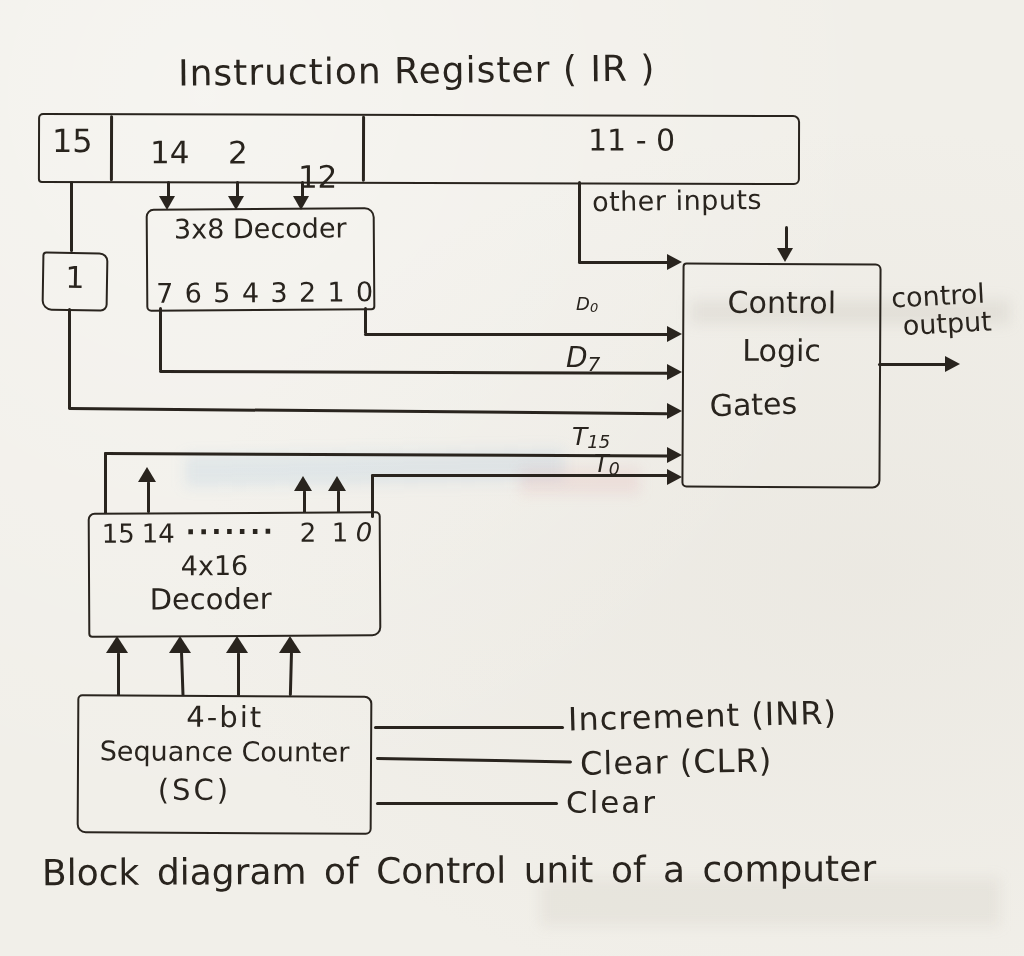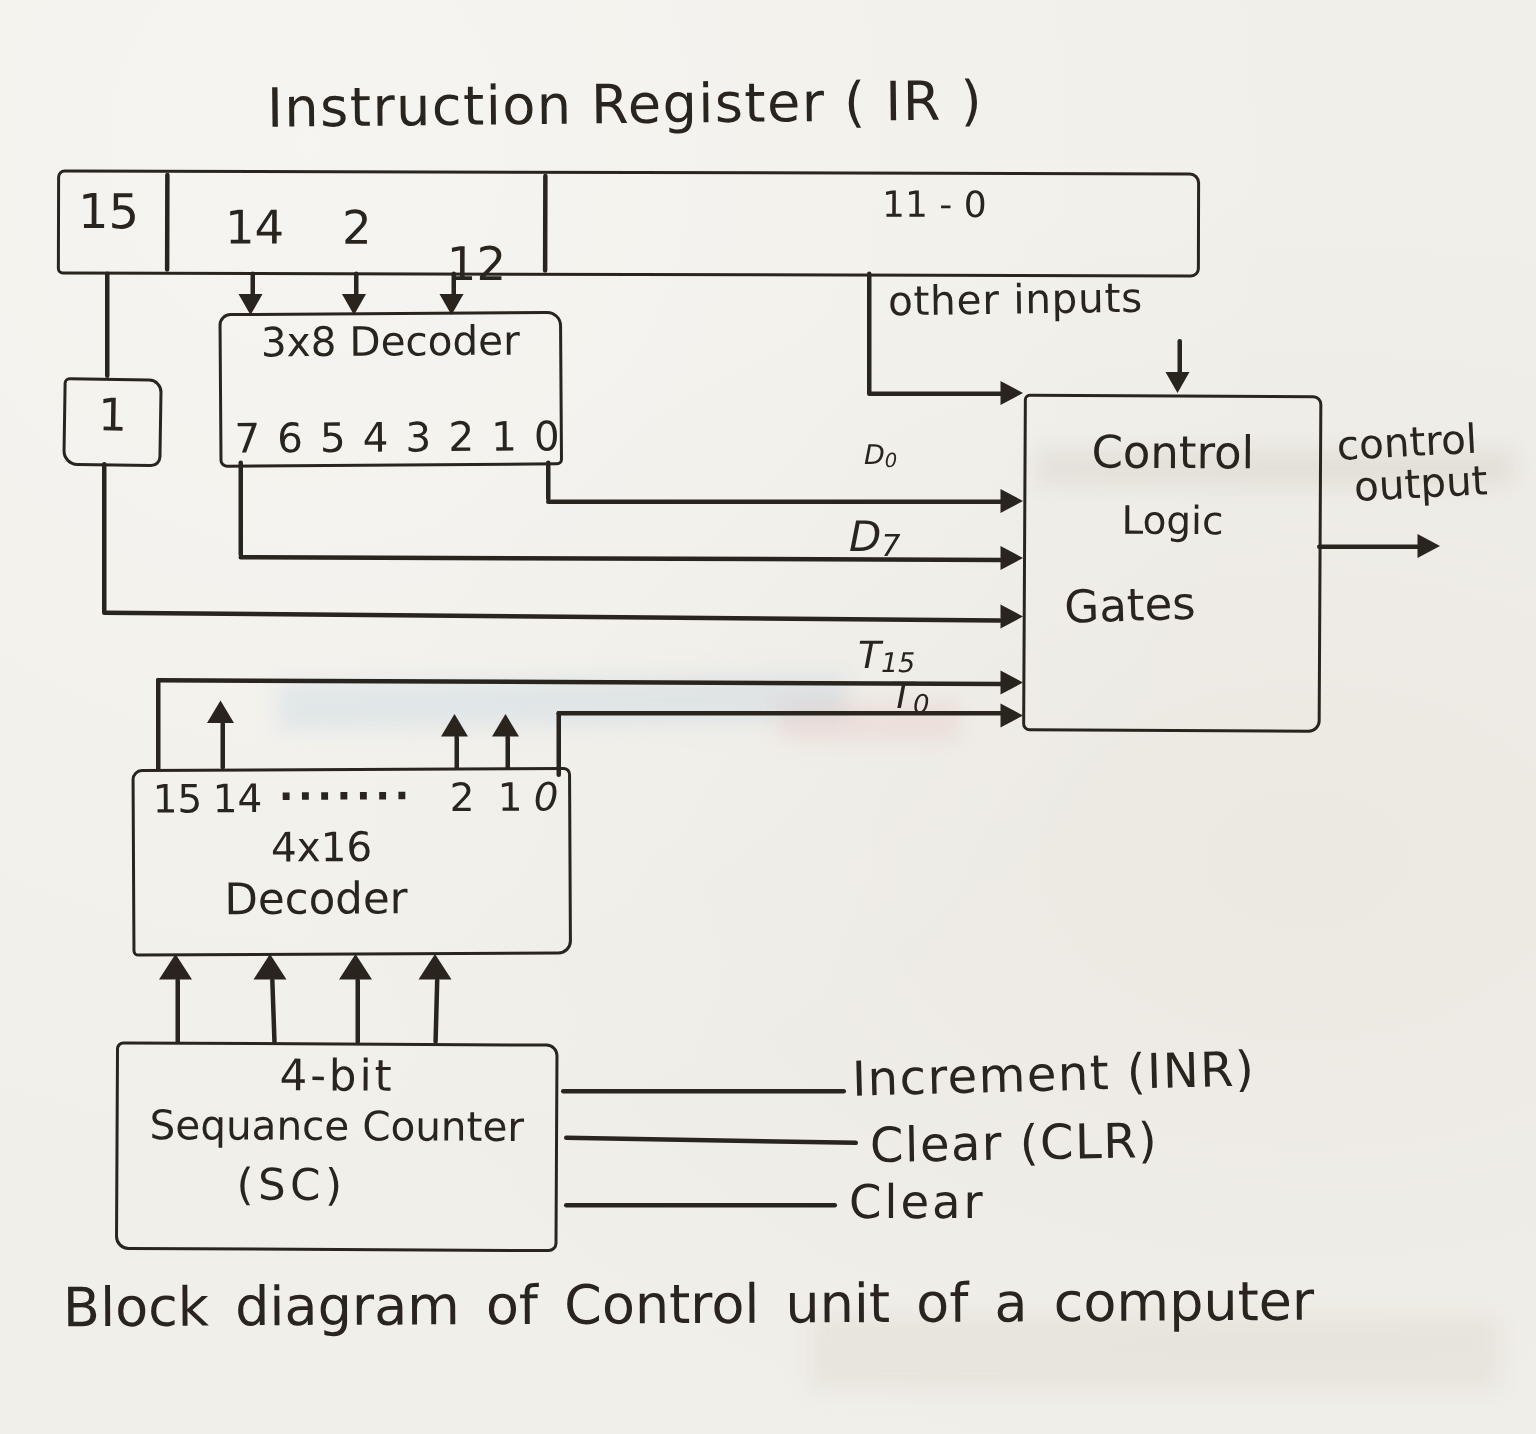--- a/index.html
+++ b/index.html
@@ -37,21 +37,21 @@
 
   <div class="txt" style="left:178px;top:52px;font-size:36px;transform:rotate(-0.6deg);letter-spacing:1px;">Instruction Register ( IR )</div>
 
   <div class="box" style="left:38px;top:114px;width:758px;height:66px;transform:rotate(0.15deg);">
     <div class="vl" style="left:70px;top:0;height:66px;"></div>
     <div class="vl" style="left:322px;top:0;height:66px;"></div>
     <div class="txt" style="left:12px;top:10px;font-size:32px;">15</div>
     <div class="txt" style="left:110px;top:21px;font-size:31px;">14</div>
     <div class="txt" style="left:188px;top:21px;font-size:31px;">2</div>
     <div class="txt" style="left:258px;top:21px;font-size:31px;margin-top:24px;">12</div>
-    <div class="txt" style="left:548px;top:8px;font-size:24px;">11 - 0</div>
+    <div class="txt" style="left:548px;top:8px;font-size:30px;">11 - 0</div>
   </div>
 
   <div class="vl" style="left:167px;top:181px;height:18px;"></div>
   <div class="ah d" style="left:159px;top:196px;"></div>
   <div class="vl" style="left:236px;top:181px;height:18px;"></div>
   <div class="ah d" style="left:228px;top:196px;"></div>
   <div class="vl" style="left:301px;top:181px;height:18px;"></div>
   <div class="ah d" style="left:293px;top:196px;"></div>
 
   <div class="box" style="left:146px;top:208px;width:225px;height:99px;transform:rotate(-0.4deg);border-radius:8px 10px 4px 5px;">
@@ -106,21 +106,21 @@
 
   <div class="vl" style="left:371px;top:474px;height:44px;"></div>
   <div class="hl" style="left:371px;top:474px;width:298px;"></div>
   <div class="ah r" style="left:667px;top:469px;"></div>
   <div class="txt" style="left:594px;top:452px;font-size:24px;font-style:italic;">
     <span>T</span><span class="sub">0</span>
   </div>
 
   <div class="box" style="left:682px;top:263px;width:195px;height:221px;transform:rotate(0.3deg);border-radius:4px 6px 8px 5px;">
     <div class="txt" style="left:0;top:22px;width:100%;text-align:center;font-size:30px;">Control</div>
-    <div class="txt" style="left:0;top:70px;width:100%;text-align:center;font-size:26px;">Logic</div>
+    <div class="txt" style="left:0;top:70px;width:100%;text-align:center;font-size:30px;">Logic</div>
     <div class="txt" style="left:-28px;top:124px;width:100%;text-align:center;font-size:30px;transform:rotate(-2deg);">Gates</div>
   </div>
 
   <div class="hl" style="left:878px;top:363px;width:70px;"></div>
   <div class="ah r" style="left:945px;top:356px;"></div>
   <div class="txt" style="left:892px;top:282px;font-size:27px;transform:rotate(-3deg);">
     <div>control</div>
     <div style="margin-left:10px;">output</div>
   </div>
 

